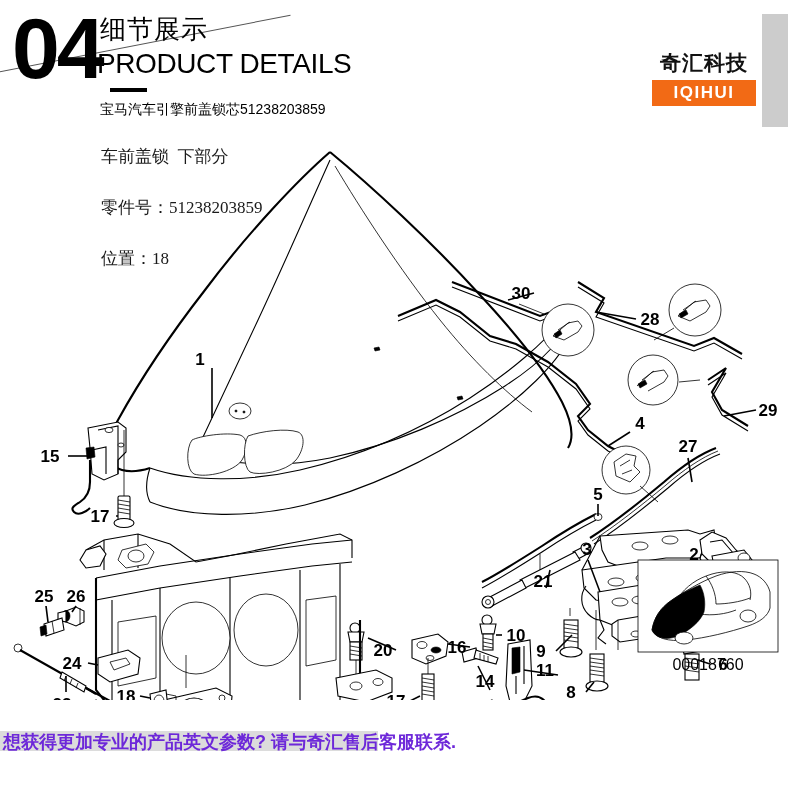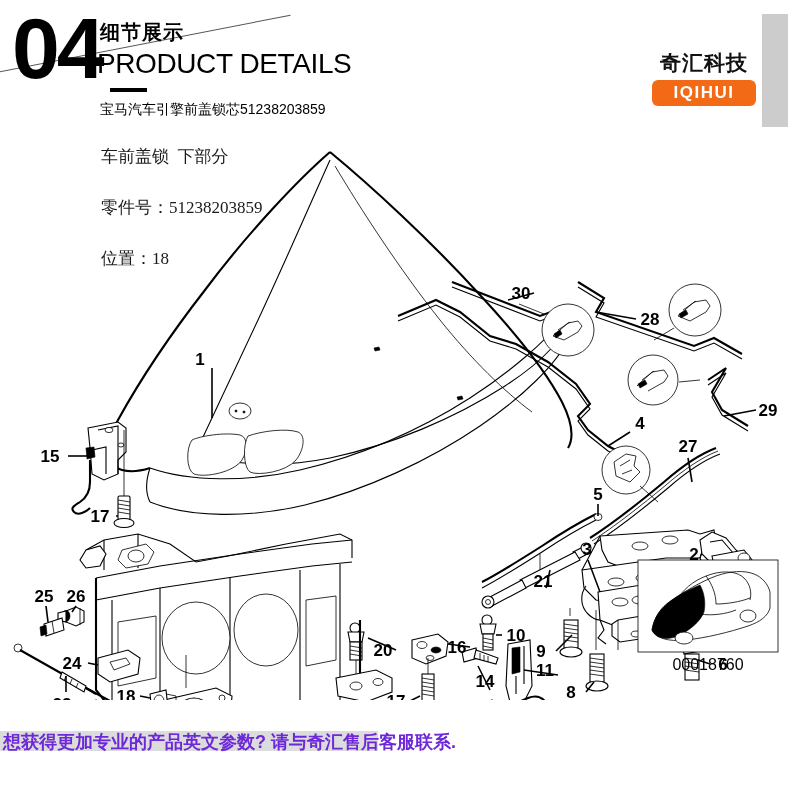--- a/index.html
+++ b/index.html
@@ -42,23 +42,23 @@
     top: -9px;
     font-size: 86px;
     font-weight: bold;
     letter-spacing: -3px;
     line-height: 1;
     font-family: "Liberation Sans", "DejaVu Sans", sans-serif;
   }
   #title-cn {
     position: absolute;
     left: 100px;
-    top: 8px;
-    font-size: 20px;
-    font-weight: 700;
+    top: 2px;
+    font-size: 26px;
+    font-weight: 400;
     letter-spacing: 1px;
     line-height: 1;
   }
   #title-en {
     position: absolute;
     left: 97px;
     top: 36px;
     font-size: 28px;
     font-weight: normal;
     letter-spacing: -0.4px;
@@ -99,21 +99,20 @@
   }
   #logo-box {
     margin-top: 5px;
     background: #f26a15;
     color: #ffffff;
     font-size: 17px;
     font-weight: bold;
     letter-spacing: 1.5px;
     padding: 4px 0 5px 0;
     line-height: 1;
-    border-radius: 6px;
   }
   #gray-bar {
     position: absolute;
     left: 762px;
     top: 0;
     width: 26px;
     height: 113px;
     background: #cccccc;
   }
 

